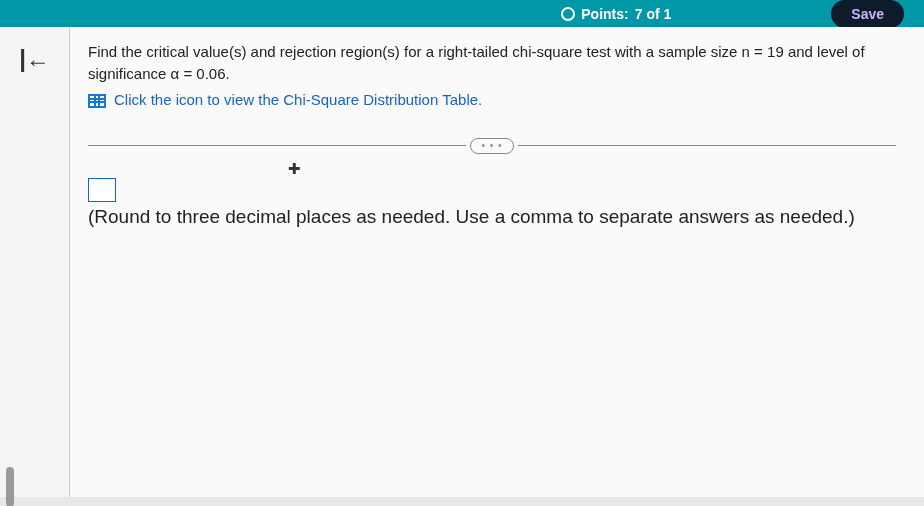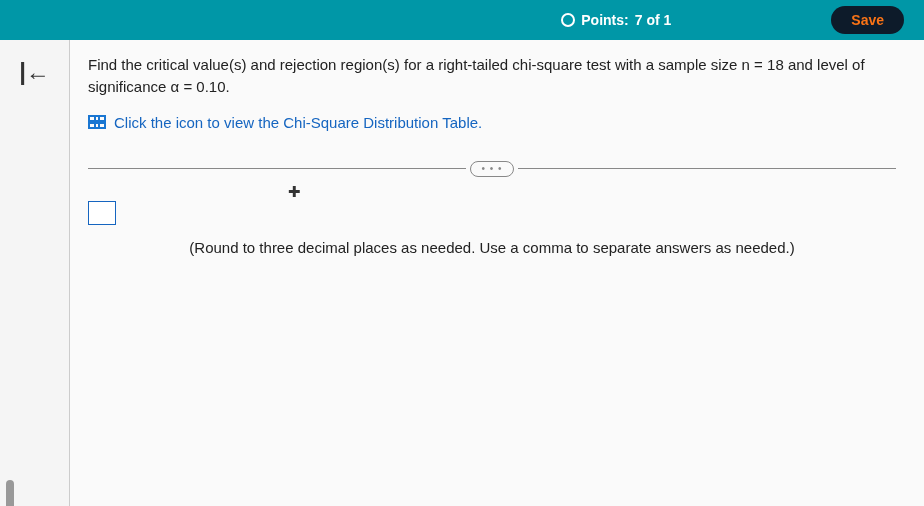--- a/index.html
+++ b/index.html
@@ -5,21 +5,21 @@
   * { box-sizing: border-box; margin: 0; padding: 0; }
   body {
     font-family: Arial, Helvetica, sans-serif;
     width: 924px;
     height: 506px;
     background: #e8e8e8;
     overflow: hidden;
     position: relative;
   }
   .header {
-    height: 40px;
+    height: 27px;
     background: #0097a7;
     display: flex;
     align-items: center;
     justify-content: flex-end;
     padding: 0 20px;
     gap: 20px;
   }
   .points-wrap {
     display: flex;
     align-items: center;
@@ -31,21 +31,21 @@
   }
   .circle-icon {
     width: 14px;
     height: 14px;
     border: 2px solid #fff;
     border-radius: 50%;
     display: inline-block;
   }
   .save-btn {
     background: #0d1b2a;
-    color: #f97316;
+    color: #c4b5fd;
     border: none;
     border-radius: 16px;
     padding: 6px 20px;
     font-size: 14px;
     font-weight: bold;
     cursor: pointer;
   }
   .main {
     display: flex;
     height: calc(100% - 36px);
@@ -81,23 +81,23 @@
     background: #fafafa;
     padding: 14px 28px 0 18px;
     color: #222;
   }
   .question-text {
     font-size: 15px;
     line-height: 1.45;
   }
   .link-row {
     display: flex;
-    align-items: center;
+    align-items: flex-end;
     gap: 8px;
-    margin-top: 16px;
+    margin-top: 6px;
     cursor: pointer;
   }
   .table-icon {
     width: 18px;
     height: 14px;
     border: 2px solid #1976d2;
     display: inline-block;
     position: relative;
     background:
       linear-gradient(#1976d2,#1976d2) 0 33%/100% 2px no-repeat,
@@ -149,44 +149,43 @@
   }
   .answer-box {
     width: 28px;
     height: 24px;
     border: 1.5px solid #1565c0;
     margin-top: 14px;
     background: #fff;
     display: block;
   }
   .hint {
-    font-size: 15px;
-    margin-top: 14px;
-    text-align: center;
+    font-size: 19px;
+    margin-top: 4px;
   }
 </style>
 </head>
 <body>
 
 <div class="header">
   <div class="points-wrap">
     <span class="circle-icon"></span>
     <span>Points:</span>
     <span>7 of 1</span>
   </div>
   <button class="save-btn">Save</button>
 </div>
 
 <div class="main">
   <div class="left-col">
     <span class="back-arrow">|←</span>
     <div class="scrollbar"></div>
   </div>
   <div class="content">
-    <div class="question-text">Find the critical value(s) and rejection region(s) for a right-tailed chi-square test with a sample size n = 18 and level of significance α = 0.10.</div>
+    <div class="question-text">Find the critical value(s) and rejection region(s) for a right-tailed chi-square test with a sample size n = 19 and level of significance α = 0.06.</div>
     <div class="link-row">
       <span class="table-icon"></span>
       <span class="link-text">Click the icon to view the Chi-Square Distribution Table.</span>
     </div>
 
     <div class="divider-row">
       <div class="divider-line"></div>
       <div class="pill">• • •</div>
       <div class="divider-line"></div>
     </div>

